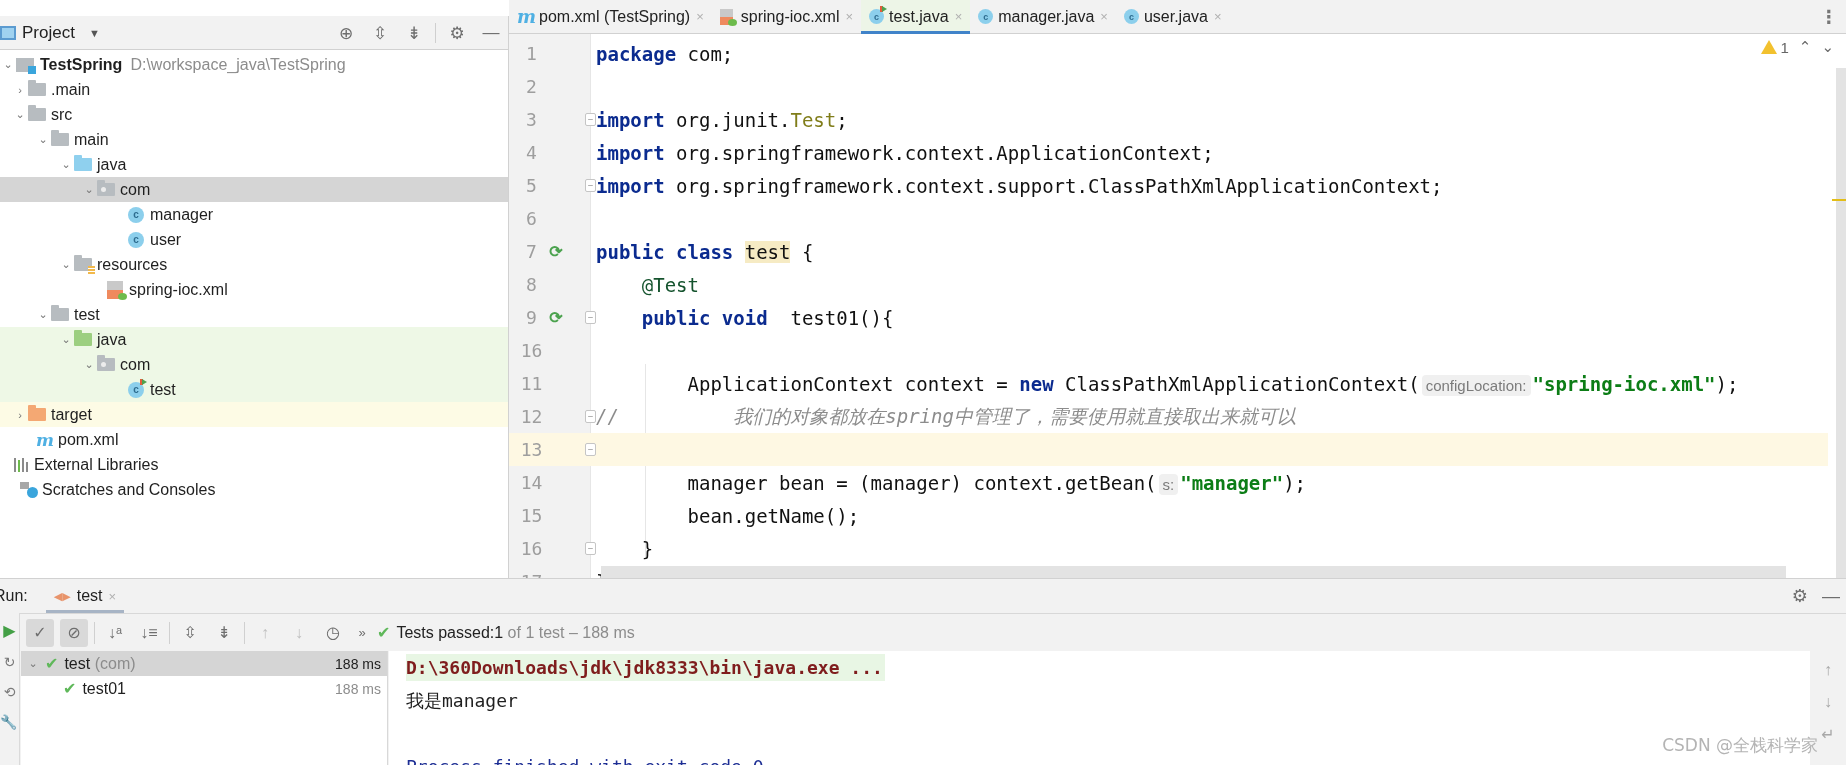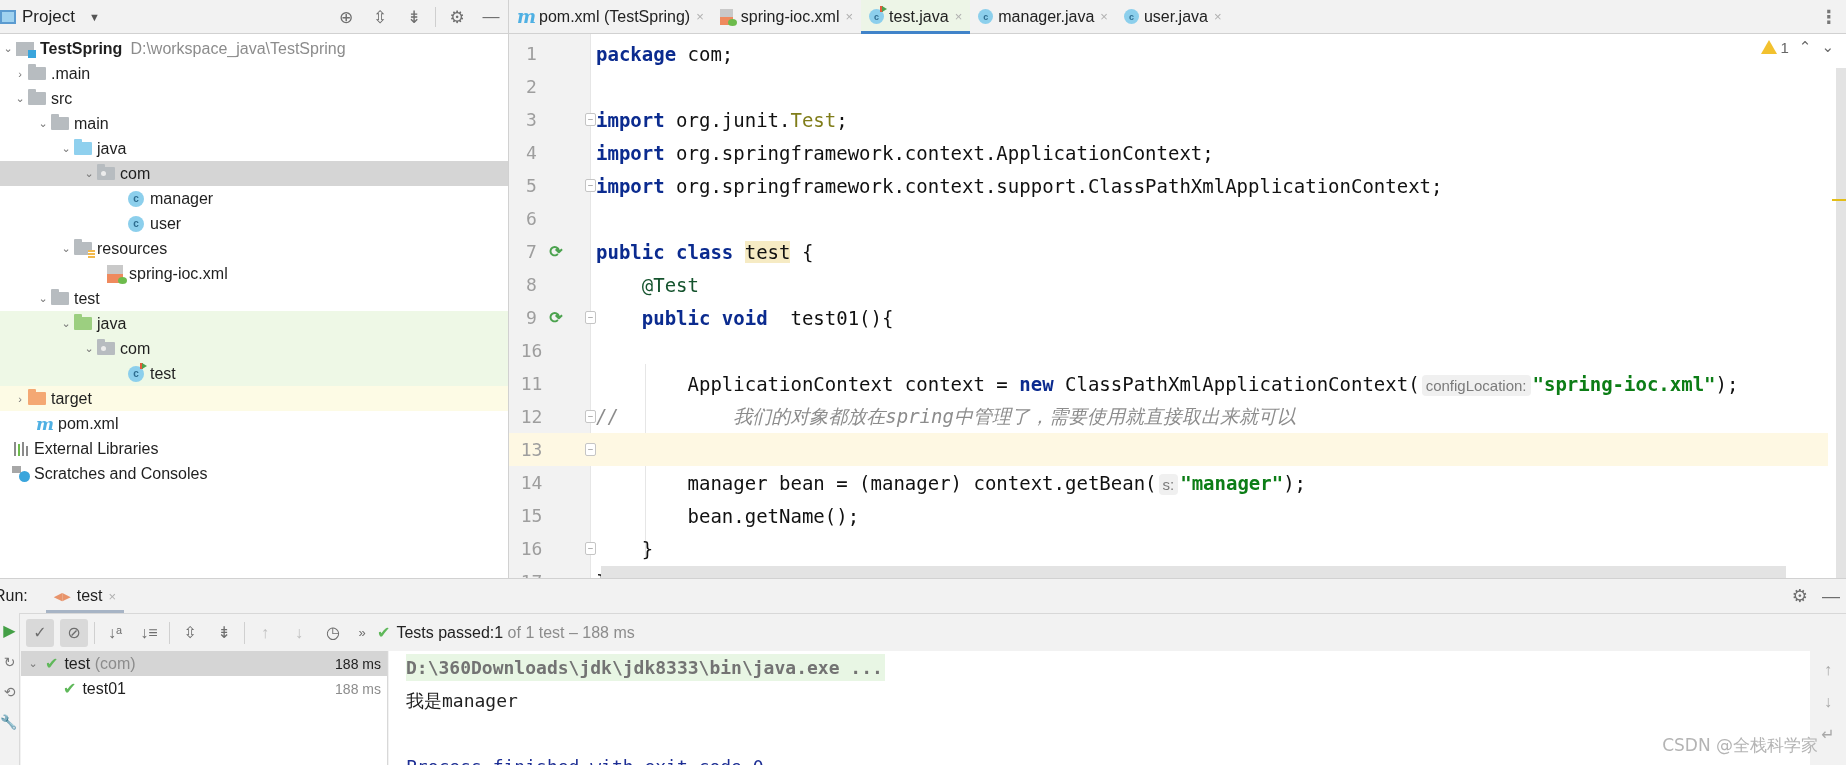--- a/index.html
+++ b/index.html
@@ -1,20 +1,20 @@
 <!DOCTYPE html>
 <html><head>
 <meta charset="utf-8">
 <style>
   * { box-sizing: border-box; margin: 0; padding: 0; }
   html, body { width: 1846px; height: 765px; overflow: hidden; background: #ffffff; }
   body { font-family: "Liberation Sans", "DejaVu Sans", sans-serif; font-size: 16px; color: #1f1f1f; position: relative; }
 
   
-  .project-panel { position: absolute; left: 0; top: 0; width: 509px; height: 578px; background: #ffffff; border-right: 1px solid #d1d1d1; }
+  .project-panel { position: absolute; left: 0; top: 16px; width: 509px; height: 578px; background: #ffffff; border-right: 1px solid #d1d1d1; }
   .panel-header { height: 34px; background: #f2f2f2; border-bottom: 1px solid #d1d1d1; display: flex; align-items: center; padding-left: 0; position: relative; }
   .panel-header .proj-icon { width: 16px; height: 14px; background: #9fd2f0; border: 2px solid #5b9bd0; margin-left: 0; margin-right: 6px; }
   .panel-header .title { font-size: 17px; color: #222; }
   .panel-header .caret { margin-left: 14px; font-size: 11px; color: #555; }
   .header-icons { position: absolute; right: 0; top: 0; height: 34px; display: flex; align-items: center; }
   .hicon { width: 34px; height: 34px; display: flex; align-items: center; justify-content: center; color: #6e6e6e; font-size: 17px; }
   .hsep { width: 1px; height: 20px; background: #cfcfcf; margin: 0 4px; }
 
   .tree { position: relative; padding-top: 2px; }
   .tree-row { height: 25px; display: flex; align-items: center; font-size: 16px; white-space: nowrap; position: relative; }
@@ -105,21 +105,21 @@
   .check { color: #5fb85a; font-weight: bold; margin-right: 6px; }
   .left-strip { position: absolute; left: 0; top: 34px; width: 20px; bottom: 0; display: flex; flex-direction: column; align-items: center; gap: 14px; padding-top: 8px; color: #7a7a7a; font-size: 14px; border-right: 1px solid #dadada; }
   .play { color: #44a046; font-size: 16px; }
   .test-tree { position: absolute; left: 21px; top: 72px; width: 367px; bottom: 0; background: #ffffff; border-right: 1px solid #d8d8d8; }
   .ttrow { height: 25px; display: flex; align-items: center; font-size: 16px; position: relative; }
   .ttrow.selected { background: #d5d5d5; }
   .ttrow .time { position: absolute; right: 6px; font-size: 14px; color: #222; margin-left: 10px; }
   .ttrow .time.muted { color: #8c8c8c; }
   .console { position: absolute; left: 389px; top: 72px; right: 36px; bottom: 0; background: #ffffff; font-family: "DejaVu Sans Mono", "Liberation Mono", monospace; font-size: 18px; }
   .cline { height: 33px; display: flex; align-items: center; padding-left: 17px; white-space: pre; }
-  .cmdline { background: #e8f6e4; color: #737373; display: inline-block; padding: 3px 2px 3px 0; font-weight: bold; }
+  .cmdline { background: #e8f6e4; color: #7f1d1d; display: inline-block; padding: 3px 2px 3px 0; font-weight: bold; }
   .exit-line { color: #1d2e94; }
   .console-side { position: absolute; right: 0; top: 72px; width: 36px; bottom: 0; display: flex; flex-direction: column; align-items: center; gap: 14px; padding-top: 10px; color: #a8a8a8; font-size: 16px; }
   .watermark { position: absolute; right: 28px; bottom: 8px; color: #b4b4b4; font-size: 17px; font-family: "DejaVu Sans", sans-serif; }
 </style>
 </head>
 <body>
 
 <div class="project-panel">
   <div class="panel-header">
     <span class="proj-icon"></span>
@@ -214,21 +214,21 @@
     </div>
     <div class="tree-row" style="padding-left:14px">
       <span class="lib-icon">
           <span></span>
           <span></span>
           <span></span>
           <span></span>
         </span>
       <span>External Libraries</span>
     </div>
-    <div class="tree-row" style="padding-left:12px">
+    <div class="tree-row" style="padding-left:20px">
       <span class="scratch-icon"></span>
       <span>Scratches and Consoles</span>
     </div>
   </div>
 </div>
 
 <div class="editor-tabs">
   <div class="tab">
     <span class="maven-icon">m</span>
     <span>pom.xml (TestSpring)</span>

